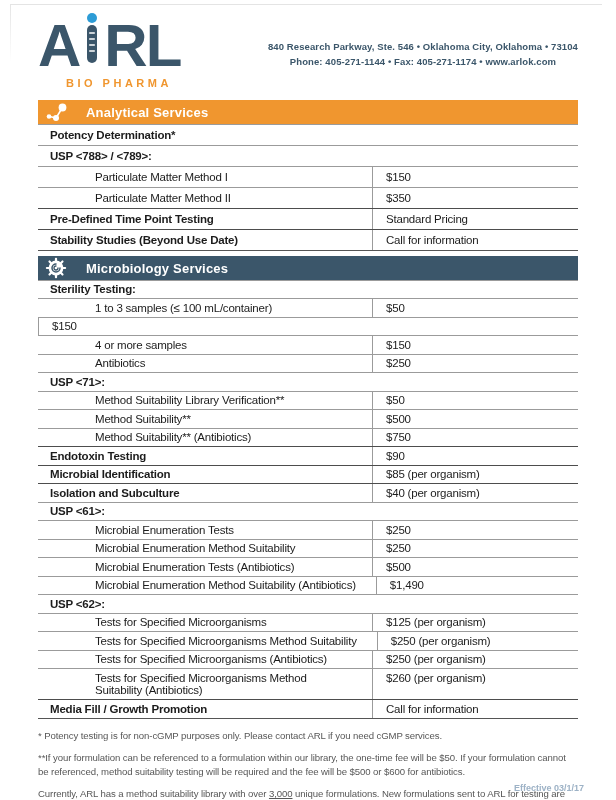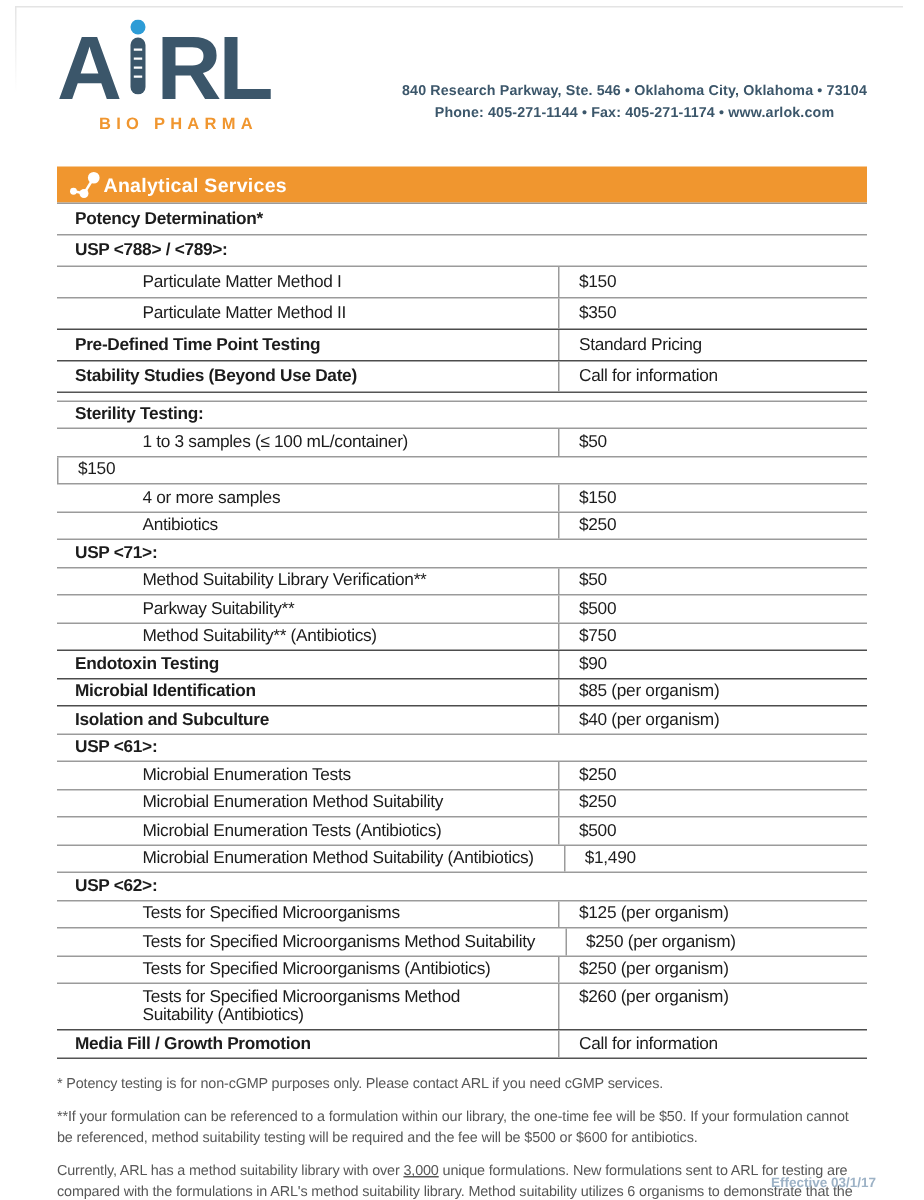--- a/index.html
+++ b/index.html
@@ -20,26 +20,26 @@
   .top-line{position:absolute;top:4px;left:10px;width:592px;height:1px;background:#e4e4e4;}
   .left-line{position:absolute;top:4px;left:10px;width:1px;height:58px;
     background:linear-gradient(#e4e4e4,rgba(228,228,228,0));}
   .page{padding:13px 38px 0 38px;}
 
   
   .top{display:flex;justify-content:space-between;align-items:flex-start;margin-bottom:11px;}
   .logo-row{display:flex;align-items:flex-end;}
   .logo-letter{font-size:60px;line-height:60px;font-weight:bold;color:var(--slate);letter-spacing:-2px;}
   .tube{margin:0 3px 13px 4px;display:block;}
-  .logo-sub{margin:1px 0 11px 28px;font-size:11px;font-weight:bold;letter-spacing:3.5px;color:var(--orange);}
-  .addr{margin-top:40px;text-align:center;color:var(--slate);font-weight:bold;
+  .logo-sub{margin:1px 0 0 28px;font-size:11px;font-weight:bold;letter-spacing:3.5px;color:var(--orange);}
+  .addr{margin-top:26px;text-align:center;color:var(--slate);font-weight:bold;
     font-size:9.5px;line-height:1.6;letter-spacing:0.1px;}
 
   
-  .secbar{height:24px;display:flex;align-items:center;gap:2px;padding-left:7px;
+  .secbar{height:24px;display:flex;align-items:center;gap:19px;padding-left:7px;
     color:#fff;font-size:13px;font-weight:bold;letter-spacing:0.2px;}
   .secbar.orange{background:var(--orange);}
   .secbar.slate{background:var(--slate);}
   .secbar svg{display:block;}
 
   
   .pt{border-top:1px solid var(--line-light);border-bottom:1.5px solid #555;
     font-size:11.5px;letter-spacing:-0.2px;}
   .row{display:flex;border-top:1px solid var(--line-light);gap:16px;}
   .pt .row:first-child{border-top:none;}
@@ -121,20 +121,38 @@
       <div class="val">Standard Pricing</div>
     </div>
     <div class="row b">
       <div class="lbl">Stability Studies (Beyond Use Date)</div>
       <div class="val">Call for information</div>
     </div>
   </div>
 
   <div class="gap"></div>
 
+  <div class="secbar slate">
+    <svg width="22" height="22" viewBox="0 0 22 22">
+      <g fill="#fff">
+        <rect x="9.9" y="0.8" width="2.2" height="4" rx="1"></rect>
+        <rect x="9.9" y="0.8" width="2.2" height="4" rx="1" transform="rotate(45 11 11)"></rect>
+        <rect x="9.9" y="0.8" width="2.2" height="4" rx="1" transform="rotate(90 11 11)"></rect>
+        <rect x="9.9" y="0.8" width="2.2" height="4" rx="1" transform="rotate(135 11 11)"></rect>
+        <rect x="9.9" y="0.8" width="2.2" height="4" rx="1" transform="rotate(180 11 11)"></rect>
+        <rect x="9.9" y="0.8" width="2.2" height="4" rx="1" transform="rotate(225 11 11)"></rect>
+        <rect x="9.9" y="0.8" width="2.2" height="4" rx="1" transform="rotate(270 11 11)"></rect>
+        <rect x="9.9" y="0.8" width="2.2" height="4" rx="1" transform="rotate(315 11 11)"></rect>
+        <circle cx="11" cy="11" r="7.4"></circle>
+      </g>
+      <path d="M15 11a4 4 0 1 1 -4 -4" fill="none" stroke="#3B566A" stroke-width="1.5" stroke-linecap="round"></path>
+      <path d="M11 9a2 2 0 1 0 2 2" fill="none" stroke="#3B566A" stroke-width="1.3" stroke-linecap="round"></path>
+    </svg>
+    <span>Microbiology Services</span>
+  </div>
 
   <div class="pt sec-micro">
     <div class="row head">
       <div class="lbl">Sterility Testing:</div>
     </div>
     <div class="row sub">
       <div class="lbl">1 to 3 samples (≤ 100 mL/container)</div>
       <div class="val">$50</div>
     </div>
     <div class="row sub">
@@ -149,21 +167,21 @@
       <div class="val">$250</div>
     </div>
     <div class="row head">
       <div class="lbl">USP &lt;71&gt;:</div>
     </div>
     <div class="row sub">
       <div class="lbl">Method Suitability Library Verification**</div>
       <div class="val">$50</div>
     </div>
     <div class="row sub">
-      <div class="lbl">Parkway Suitability**</div>
+      <div class="lbl">Method Suitability**</div>
       <div class="val">$500</div>
     </div>
     <div class="row sub">
       <div class="lbl">Method Suitability** (Antibiotics)</div>
       <div class="val">$750</div>
     </div>
     <div class="row b">
       <div class="lbl">Endotoxin Testing</div>
       <div class="val">$90</div>
     </div>

